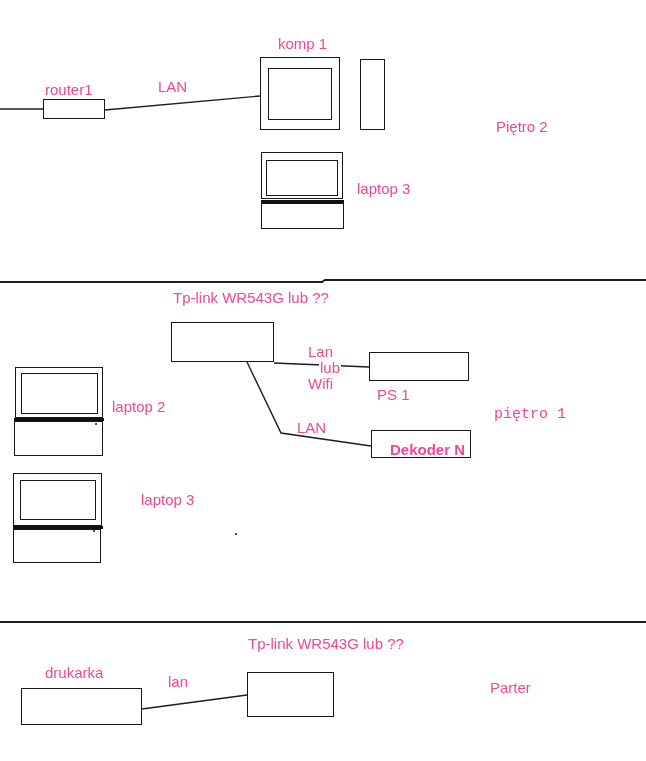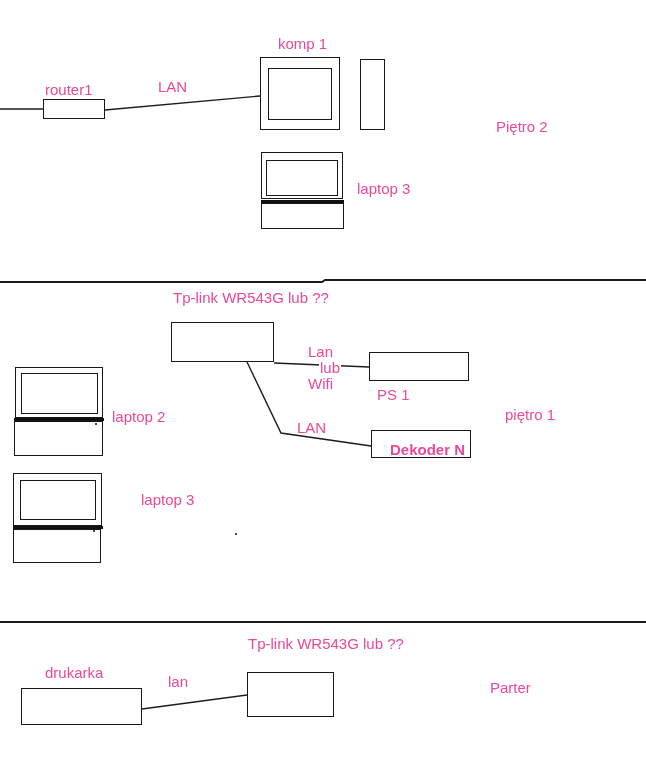--- a/index.html
+++ b/index.html
@@ -100,27 +100,27 @@
   <div class="lbl" style="left:308px; top:376px;">Wifi</div>
 
   <div class="box" style="left:369px; top:352px; width:100px; height:29px;"></div>
   <div class="lbl" style="left:377px; top:387px;">PS 1</div>
 
   <div class="lbl" style="left:297px; top:420px;">LAN</div>
 
   <div class="box" style="left:371px; top:430px; width:100px; height:28px;"></div>
   <div class="lbl" style="left:390px; top:442px;font-weight:bold;">Dekoder N</div>
 
-  <div class="lbl" style="left:505px; top:407px;">piętro 1</div>
+  <div class="lbl" style="left:494px; top:407px;font-family:Liberation Mono, monospace;">piętro 1</div>
 
   <div class="box" style="left:15px; top:367px; width:88px; height:51px;"></div>
   <div class="box" style="left:21px; top:373px; width:77px; height:41px;"></div>
   <div class="sep" style="left:14px; top:418px; width:90px; height:3px;"></div>
   <div class="box" style="left:14px; top:421px; width:89px; height:35px;"></div>
-  <div class="lbl" style="left:112px; top:399px;margin-top:10px;">laptop 2</div>
+  <div class="lbl" style="left:112px; top:399px;">laptop 2</div>
 
   <div class="box" style="left:13px; top:473px; width:89px; height:53px;"></div>
   <div class="box" style="left:20px; top:480px; width:76px; height:40px;"></div>
   <div class="sep" style="left:13px; top:526px; width:90px; height:3px;"></div>
   <div class="box" style="left:13px; top:529px; width:88px; height:34px;"></div>
   <div class="lbl" style="left:109px; top:492px;margin-left:32px;">laptop 3</div>
 
   <div class="dot" style="left:95px; top:423px;"></div>
   <div class="dot" style="left:93px; top:530px;"></div>
   <div class="dot" style="left:235px; top:533px;"></div>

